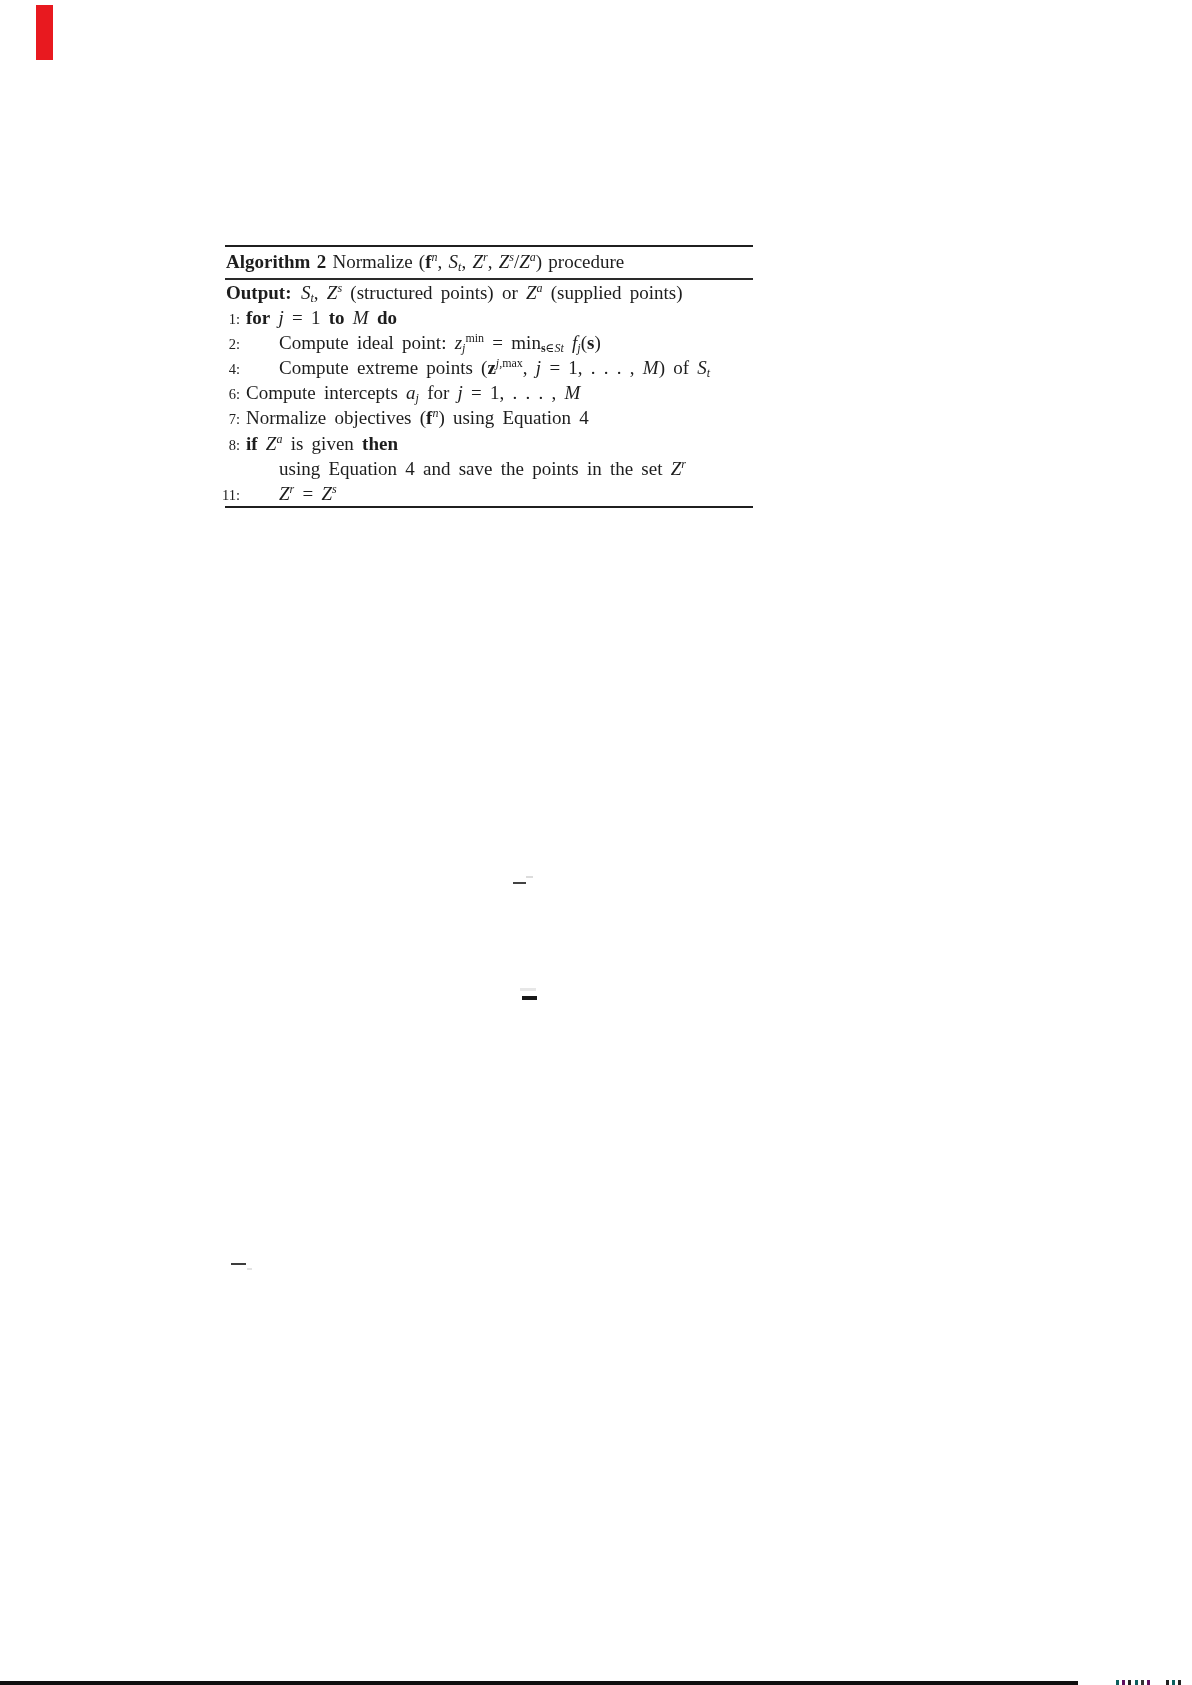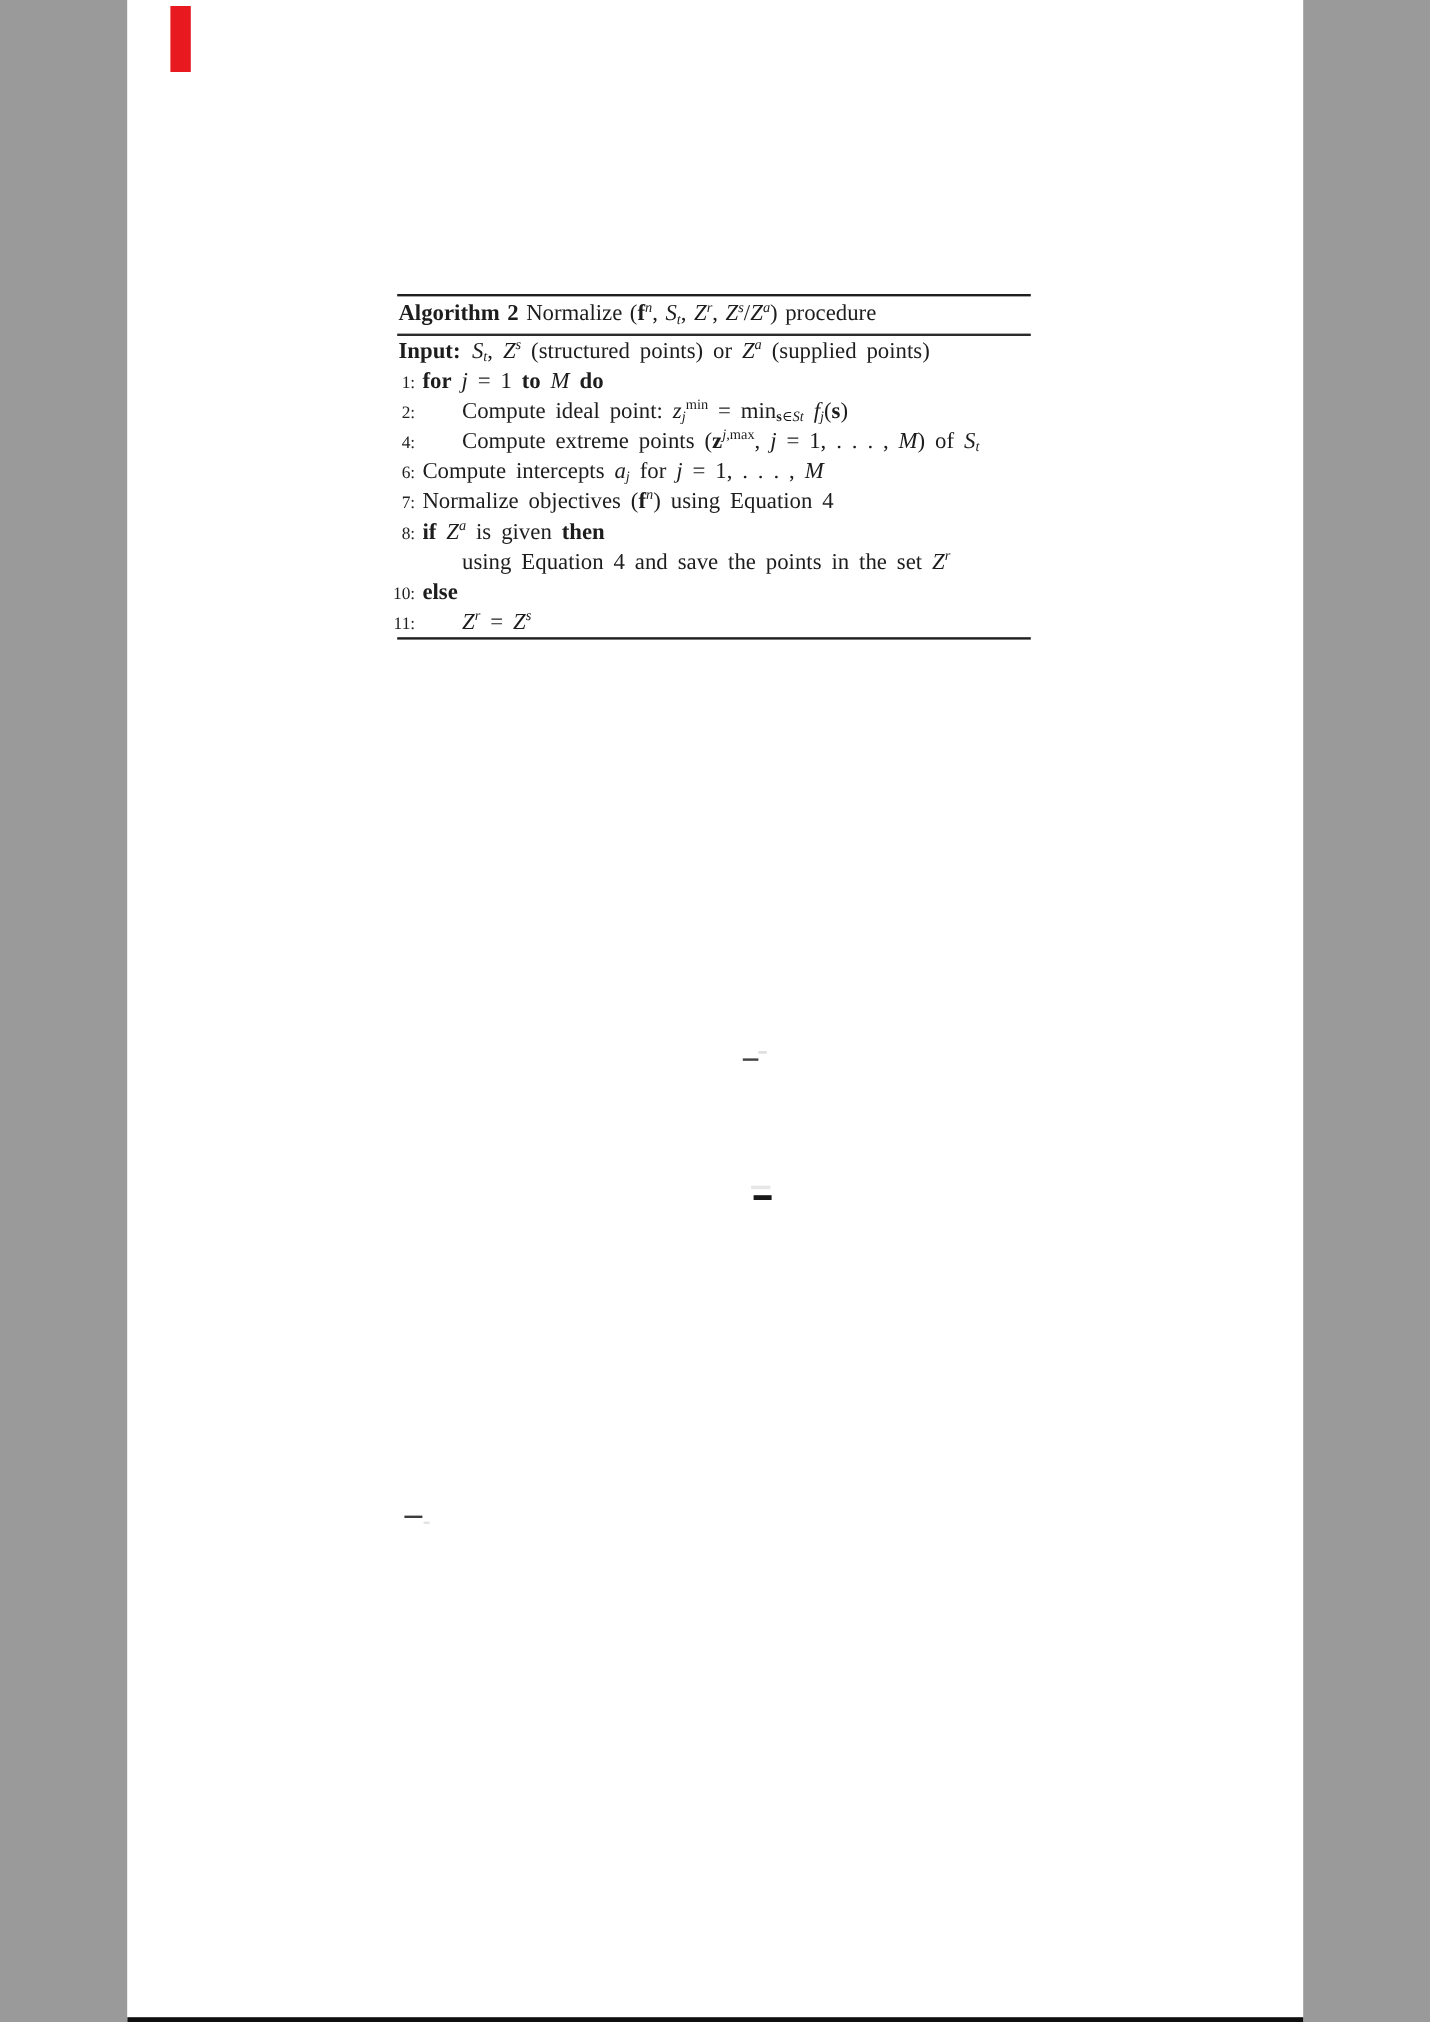--- a/index.html
+++ b/index.html
@@ -1,17 +1,17 @@
 <!DOCTYPE html>
 <html><head>
 <meta charset="utf-8">
 <style>
   html,body { margin:0; padding:0; background:#9a9a9a; }
   .page {
-    position:relative; width:980px; height:1685px; margin:0 auto;
+    position:relative; width:1192px; height:1685px; margin:0 auto;
     background:#ffffff; overflow:hidden;
     font-family:"Liberation Serif","DejaVu Serif",serif; color:#1d1d1d;
   }
   .red-marker { position:absolute; left:36px; top:5px; width:17px; height:55px; background:#e8191f; }
 
   .algo {
     position:absolute; left:225px; top:245px; width:528px;
     border-top:2px solid #1f1f1f; border-bottom:2px solid #1f1f1f;
   }
   .algo-title {
@@ -56,30 +56,29 @@
 </style>
 </head>
 <body>
 
 <div class="page">
 
   <div class="red-marker"></div>
 
   <div class="algo">
     <div class="algo-title"><b>Algorithm 2</b> Normalize (<b>f</b><sup><i>n</i></sup>, <i>S</i><sub><i>t</i></sub>, <i>Z</i><sup><i>r</i></sup>, <i>Z</i><sup><i>s</i></sup>/<i>Z</i><sup><i>a</i></sup>) procedure</div>
-    <div class="algo-io"><b>Input:</b> <i>S</i><sub><i>t</i></sub>, <i>Z</i><sup><i>s</i></sup> (structured points) or <i>Z</i><sup><i>a</i></sup> (supplied points)</div>
+    <div class="algo-io"><b>Output:</b> <i>S</i><sub><i>t</i></sub>, <i>Z</i><sup><i>s</i></sup> (structured points) or <i>Z</i><sup><i>a</i></sup> (supplied points)</div>
 
     <div class="algo-row" data-indent="0"><span class="num">1:</span><span class="stmt"><b>for</b> <i>j</i> = 1 <b>to</b> <i>M</i> <b>do</b></span></div>
     <div class="algo-row" data-indent="1"><span class="num">2:</span><span class="stmt">Compute ideal point: <i>z</i><sub><i>j</i></sub><sup>min</sup> = min<sub><b>s</b>∈<i>S</i><i>t</i></sub> <i>f</i><sub><i>j</i></sub>(<b>s</b>)</span></div>
     <div class="algo-row" data-indent="1"><span class="num">4:</span><span class="stmt">Compute extreme points (<b>z</b><sup><i>j</i>,max</sup>, <i>j</i> = 1, . . . , <i>M</i>) of <i>S</i><sub><i>t</i></sub></span></div>
     <div class="algo-row" data-indent="0"><span class="num">6:</span><span class="stmt">Compute intercepts <i>a</i><sub><i>j</i></sub> for <i>j</i> = 1, . . . , <i>M</i></span></div>
     <div class="algo-row" data-indent="0"><span class="num">7:</span><span class="stmt">Normalize objectives (<b>f</b><sup><i>n</i></sup>) using Equation 4</span></div>
     <div class="algo-row" data-indent="0"><span class="num">8:</span><span class="stmt"><b>if</b> <i>Z</i><sup><i>a</i></sup> is given <b>then</b></span></div>
     <div class="algo-row" data-indent="1"><span class="num"></span><span class="stmt">using Equation 4 and save the points in the set <i>Z</i><sup><i>r</i></sup></span></div>
-    <div class="algo-row" data-indent="0"><span class="num">10:</span><span class="stmt"><b>else</b></span></div>
     <div class="algo-row" data-indent="1"><span class="num">11:</span><span class="stmt"><i>Z</i><sup><i>r</i></sup> = <i>Z</i><sup><i>s</i></sup></span></div>
   </div>
 
   <div class="dash dash-1"></div>
   <div class="dash dash-1-ghost"></div>
   <div class="dash dash-2-ghost"></div>
   <div class="dash dash-2"></div>
   <div class="dash dash-3"></div>
   <div class="dash dash-3-ghost"></div>
 

